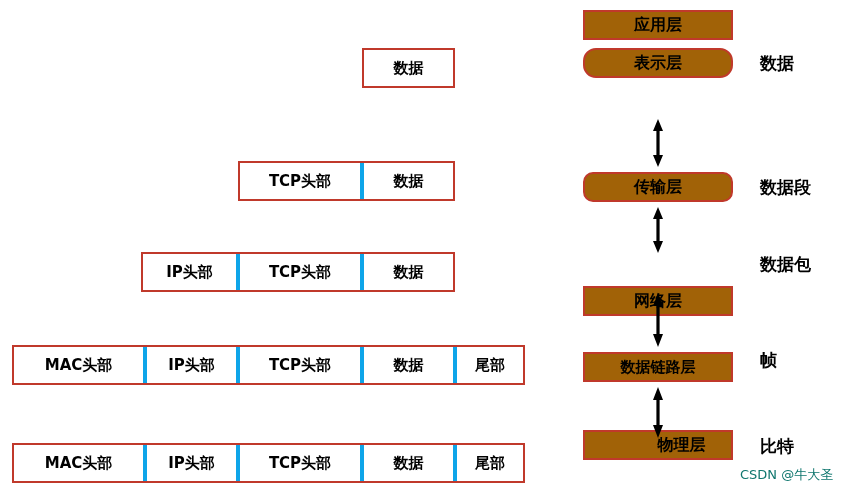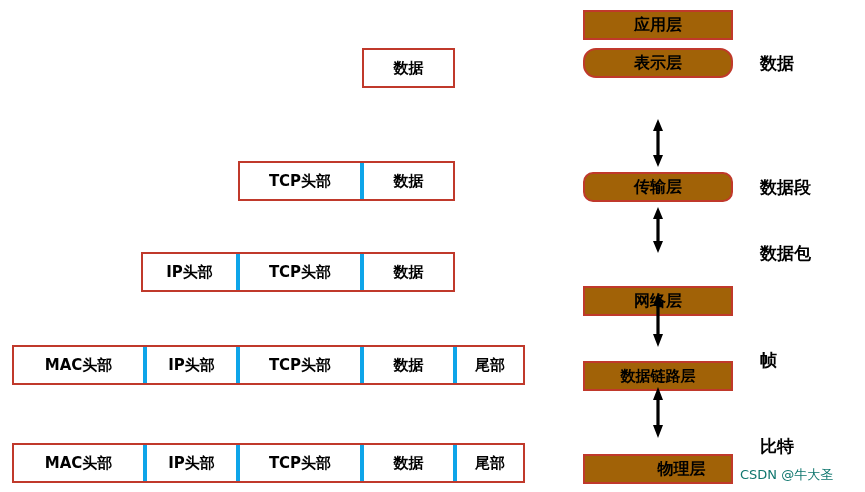--- a/index.html
+++ b/index.html
@@ -95,22 +95,22 @@
     white-space: nowrap;
     line-height: 1;
   }
   .layer-box.narrow-text { font-size: 15px; }
 
   #layer-0 { top: 10px; }
   #layer-1 { top: 48px; border-radius: 13px; }
   #layer-2 { top: 84px; }
   #layer-3 { top: 172px; border-radius: 10px; }
   #layer-4 { top: 258px; margin-top: 28px; }
-  #layer-5 { top: 361px; }
-  #layer-6 { top: 454px; padding-left: 47px; }
+  #layer-5 { top: 352px; }
+  #layer-6 { top: 430px; padding-left: 47px; }
 
   
   .arrow {
     position: absolute;
     left: 652px;
     width: 12px;
   }
   .arrow svg { display: block; }
   #arrow-0 { top: 119px; height: 48px; }
   #arrow-1 { top: 207px; height: 46px; }
@@ -122,21 +122,21 @@
     position: absolute;
     left: 760px;
     font-size: 17px;
     font-weight: bold;
     color: #000000;
     white-space: nowrap;
     line-height: 1;
   }
   #pdu-0 { top: 55px; }
   #pdu-1 { top: 160px; margin-top: 19px; }
-  #pdu-2 { top: 245px; }
+  #pdu-2 { top: 256px; }
   #pdu-3 { top: 352px; }
   #pdu-4 { top: 438px; }
 
   
   #watermark {
     position: absolute;
     left: 740px;
     top: 468px;
     font-size: 13px;
     color: #0f766e;

